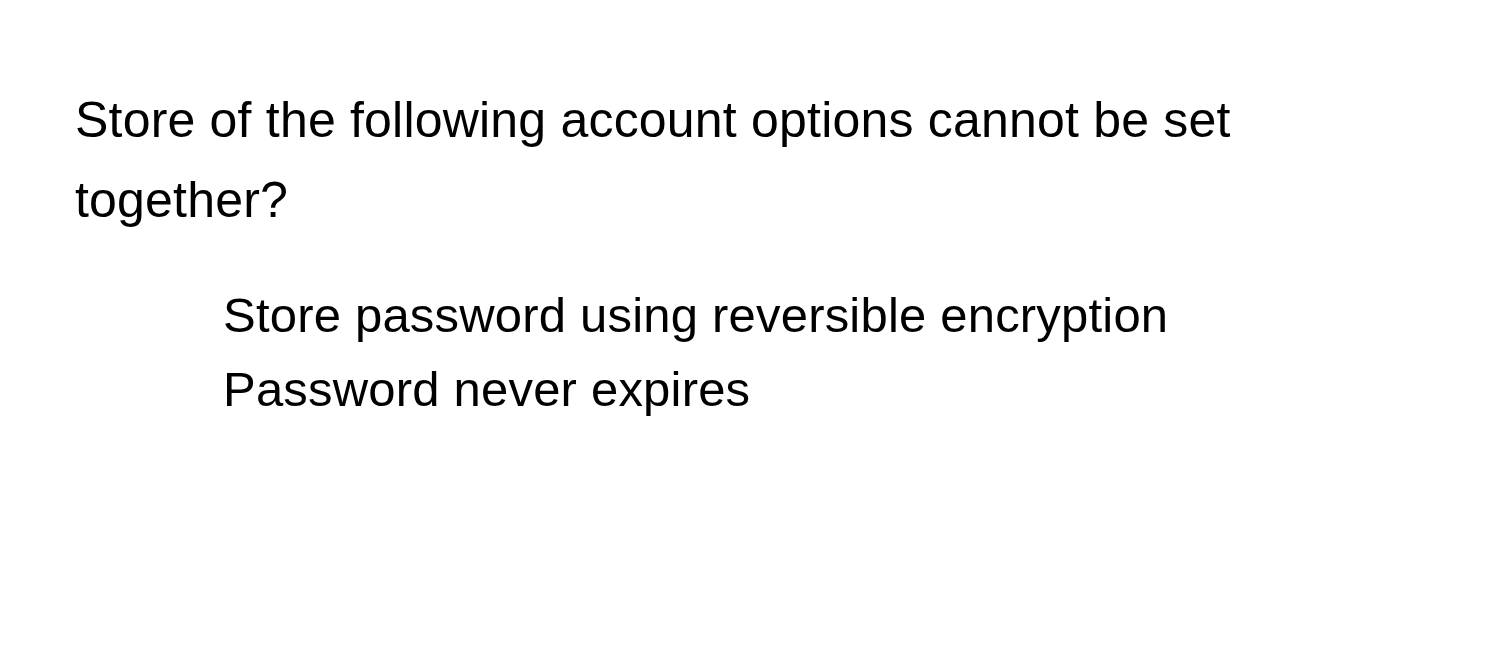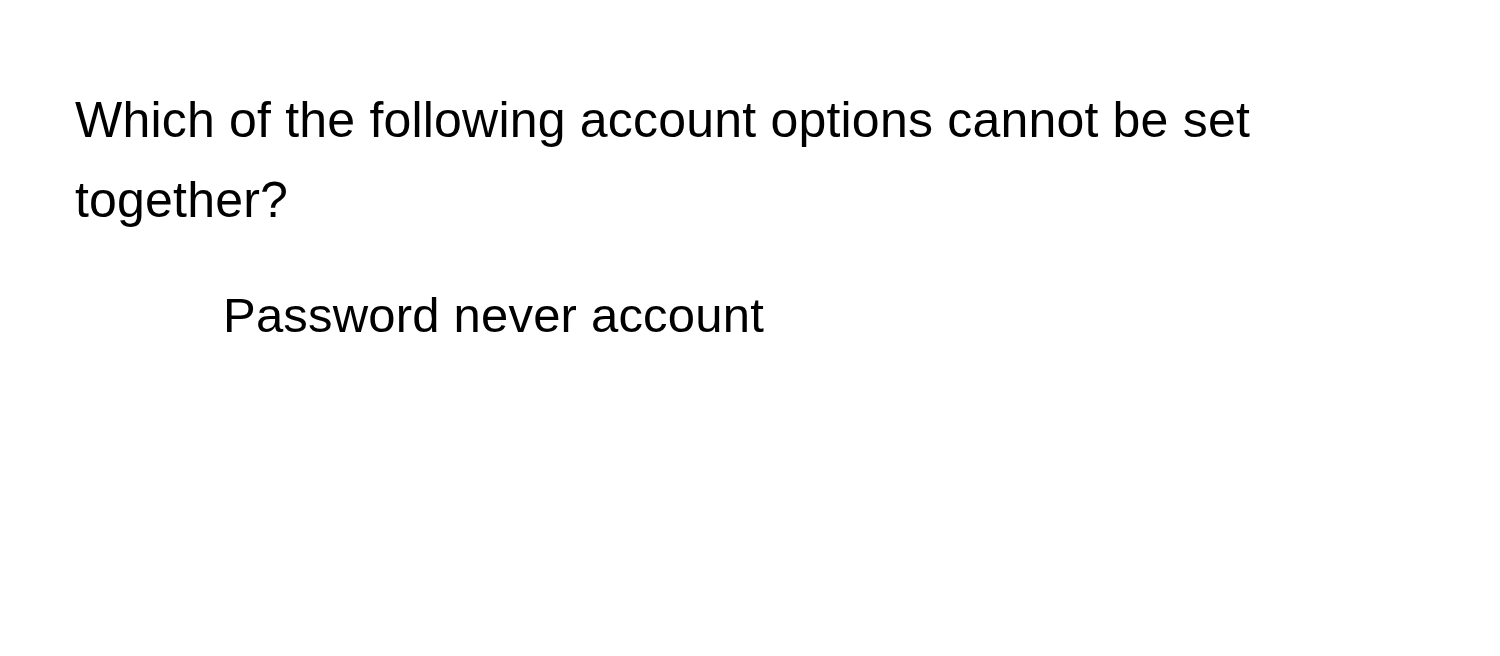--- a/index.html
+++ b/index.html
@@ -29,17 +29,18 @@
     .option-item {
       font-size: 49px;
       line-height: 1.52;
       font-weight: 400;
       letter-spacing: 0.2px;
     }
   </style>
 </head>
 <body>
 
-<div class="question-text">Which of the following account options cannot be set together?</div>
+<div class="question-text">Store of the following account options cannot be set together?</div>
 
 <ul class="options-list">
-  <li class="option-item">Password never account</li>
+  <li class="option-item">Store password using reversible encryption</li>
+  <li class="option-item">Password never expires</li>
 </ul>
 
 </body></html>

